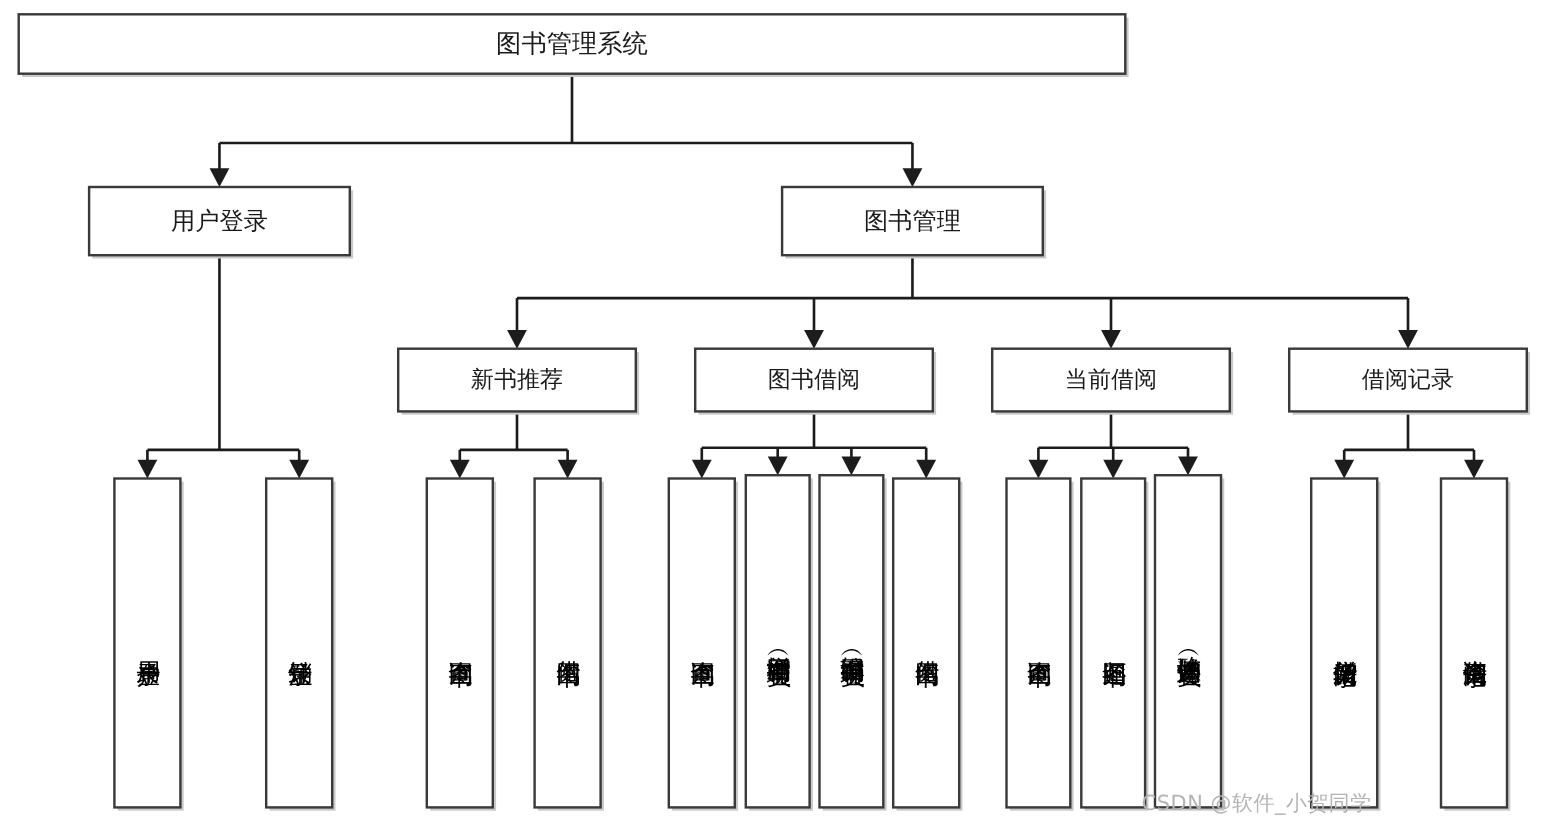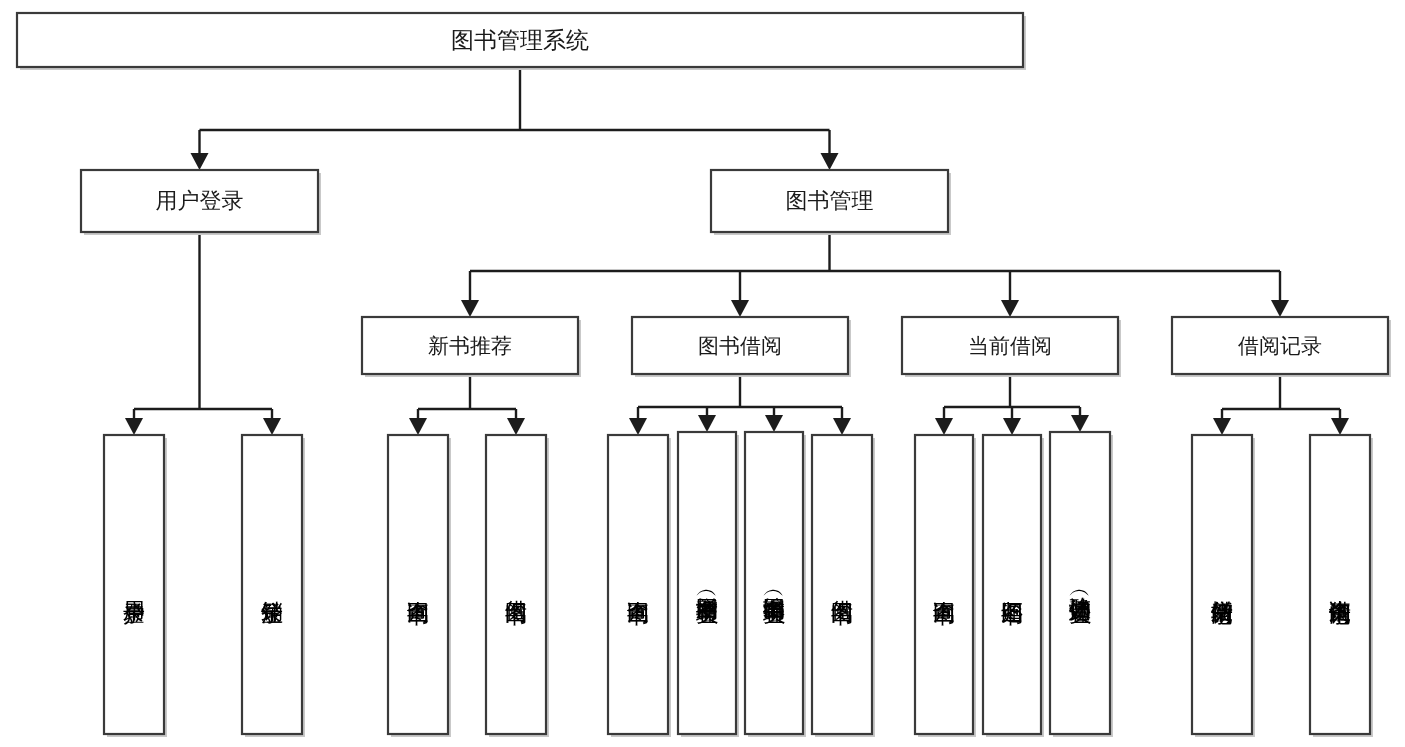--- a/index.html
+++ b/index.html
@@ -232,14 +232,15 @@
         <span class="vert-label">确认归还（管理员）</span>
       </div>
       <div class="leaf-text-wrap" style="left: 1192px; top: 435px; width: 60px; height: 299px;">
         <span class="vert-label">新增借阅记录</span>
       </div>
       <div class="leaf-text-wrap" style="left: 1310px; top: 435px; width: 60px; height: 299px;">
         <span class="vert-label">查询借阅记录</span>
       </div>
     </div>
 
+  <div class="watermark">CSDN @软件_小贺同学</div>
 
 </div>
 
 </body></html>

